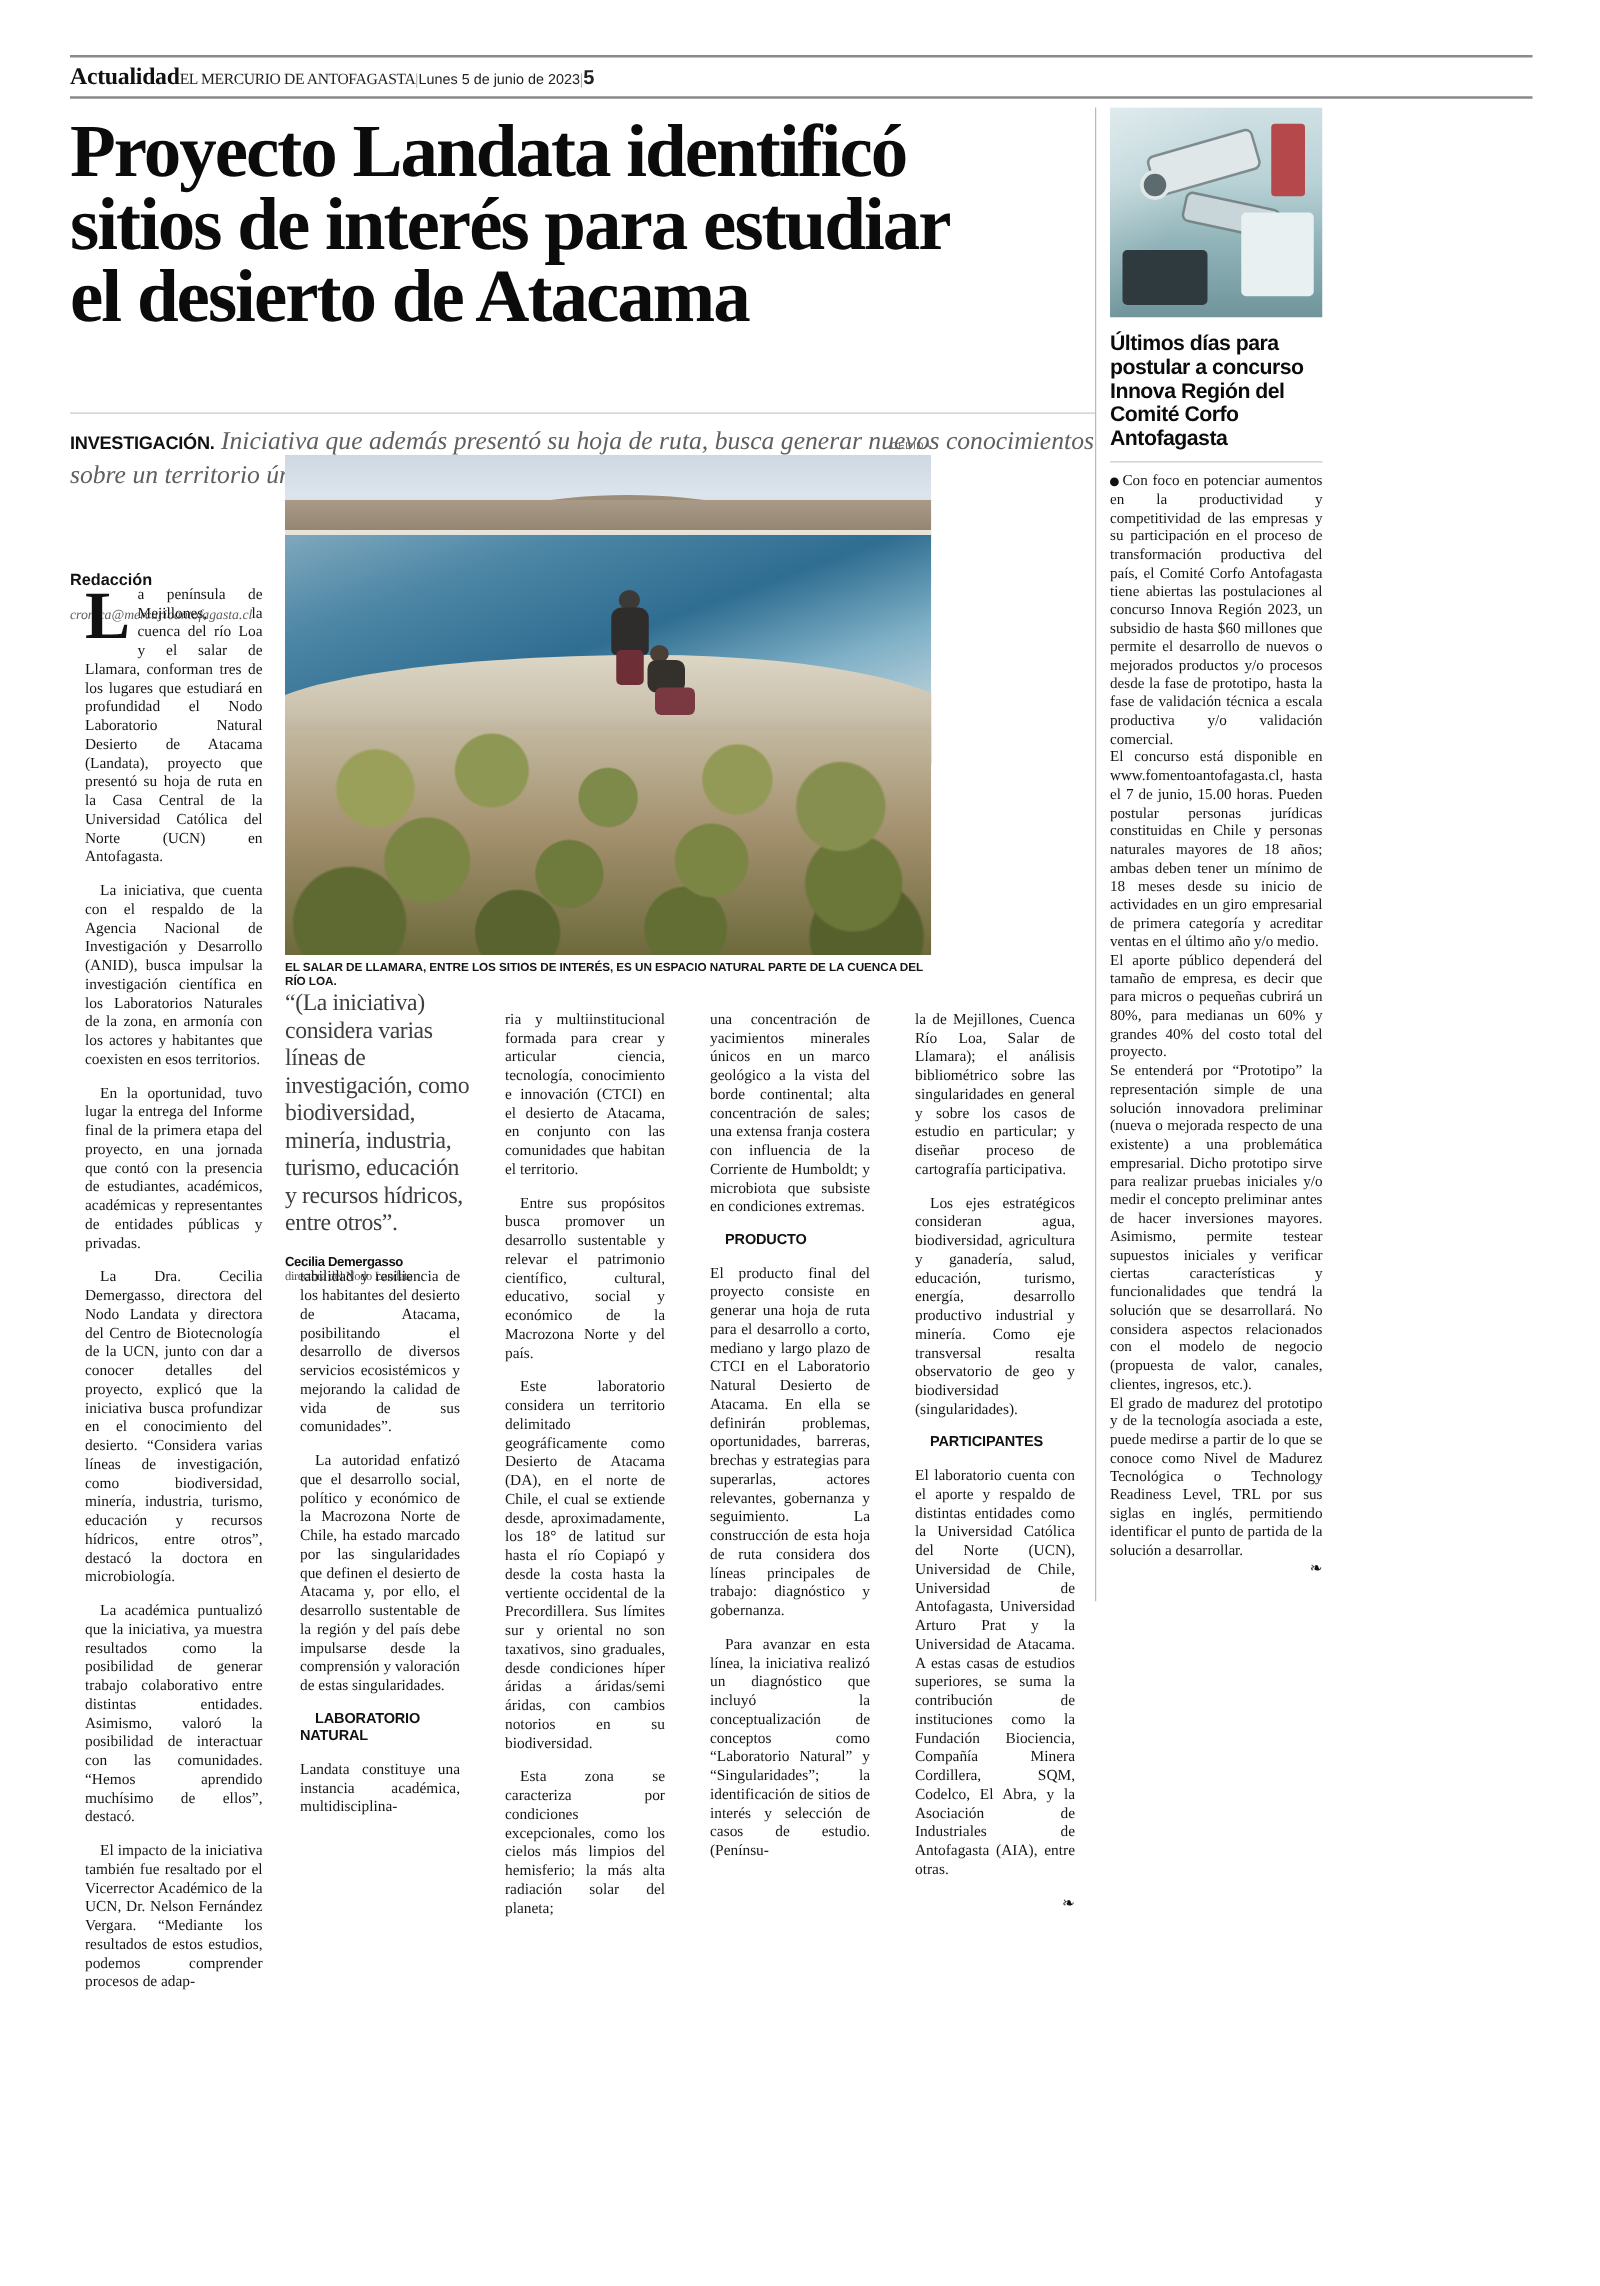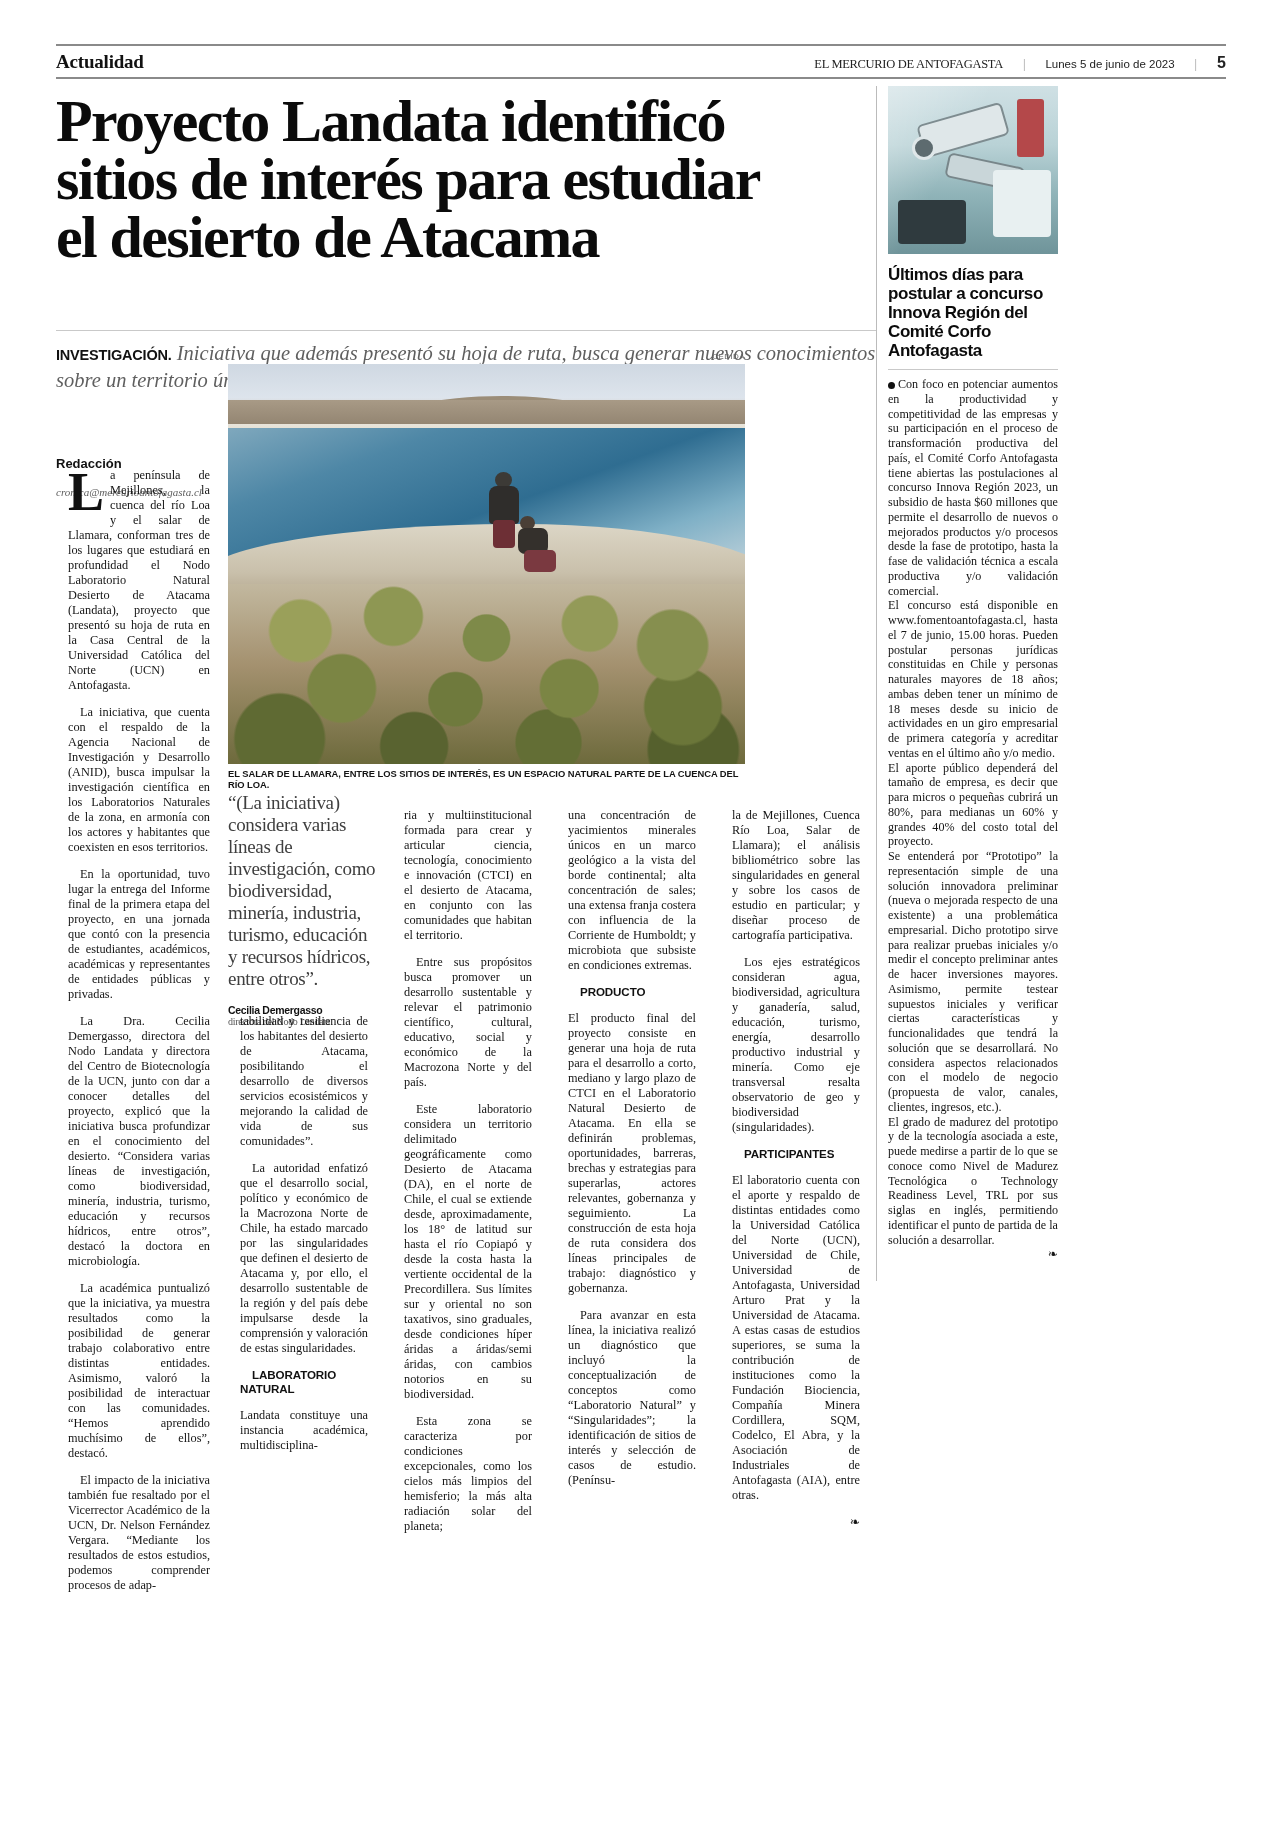--- a/index.html
+++ b/index.html
@@ -10,23 +10,23 @@
     font-family:"Liberation Serif", serif;
     color:#1a1a1a;
     position:relative;
     overflow:hidden;
   }
   .page { position:absolute; left:0; top:0; width:1280px; height:1829px; padding:0; }
 
   
   .masthead { position:absolute; left:56px; top:44px; width:1170px; }
   .mh-rule-top { height:2px; background:#8a8a8a; width:100%; }
-  .mh-row { display:flex; align-items:baseline; justify-content:space-between; padding:5px 0 4px; }
+  .mh-row { display:flex; align-items:baseline; padding:5px 0 4px; }
   .mh-section { font-family:"Liberation Serif", serif; font-weight:bold; font-size:19px; letter-spacing:-0.2px; color:#111; }
-  .mh-right { font-size:12.5px; color:#222; white-space:nowrap; display:flex; align-items:baseline; gap:20px; }
+  .mh-right { font-size:12.5px; color:#222; white-space:nowrap; display:flex; align-items:baseline; gap:0; }
   .mh-paper { font-family:"Liberation Serif", serif; letter-spacing:-0.3px; font-size:12.5px; }
   .mh-sep { color:#999; }
   .mh-date { font-family:"Liberation Sans", sans-serif; font-size:11.5px; }
   .mh-pageno { font-family:"Liberation Sans", sans-serif; font-weight:bold; font-size:16px; }
   .mh-rule-bot { height:2px; background:#8a8a8a; width:100%; }
 
   
   .headline {
     position:absolute; left:56px; top:92px; width:800px;
     font-family:"Liberation Serif", serif;

